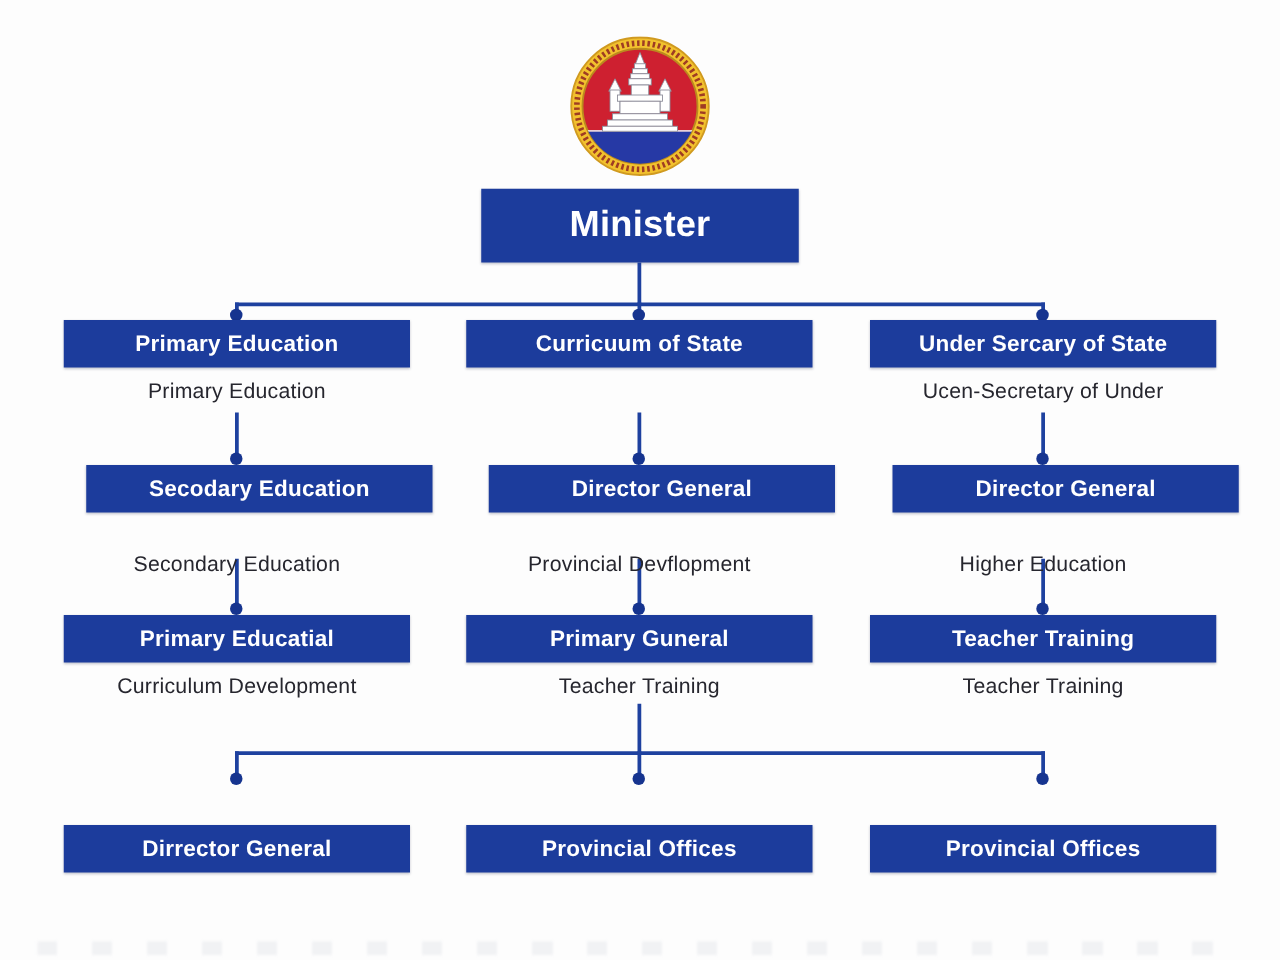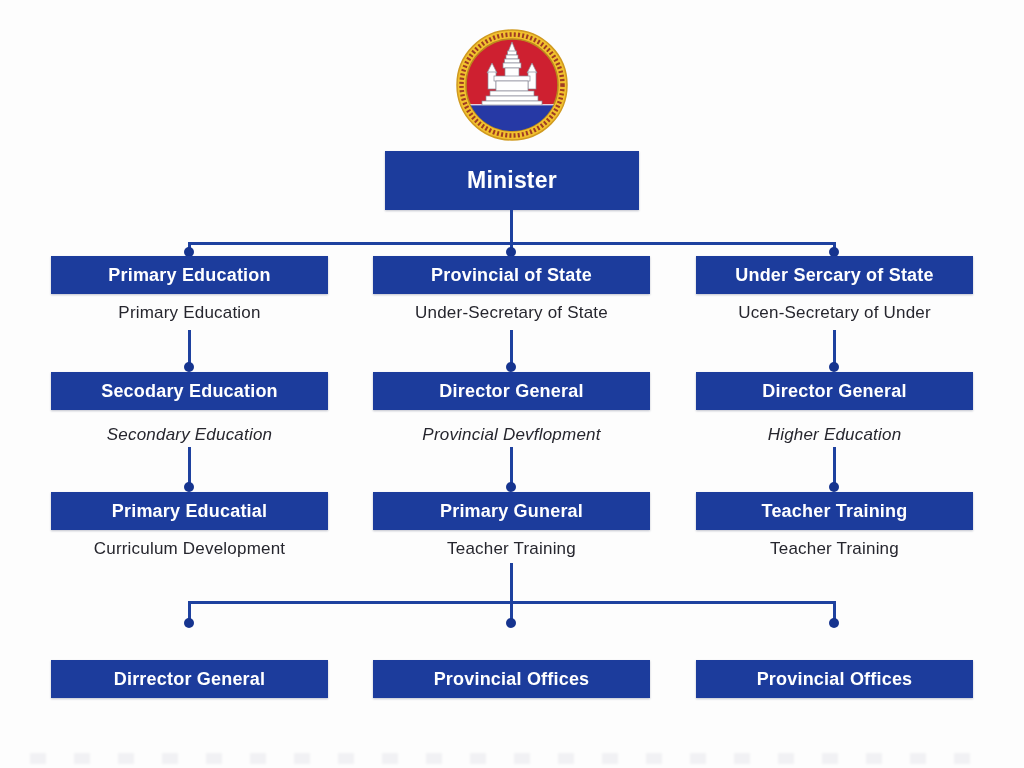--- a/index.html
+++ b/index.html
@@ -15,31 +15,31 @@
     position:absolute;
     background:#1c3c9c;
     color:#ffffff;
     display:flex;align-items:center;justify-content:center;
     font-weight:bold;
     font-size:18px;
     letter-spacing:.2px;
     box-shadow:0 1px 2px rgba(10,20,60,.25);
     text-align:center;
   }
-  .minister{left:385px;top:151px;width:254px;height:59px;font-size:23px;}
+  .minister{left:385px;top:151px;width:254px;height:59px;font-size:29px;}
   .rowbox{width:277px;height:38px;}
   .c0{left:51px;}  .c1{left:373px;}  .c2{left:696px;}
-  .r0{top:256px;}  .r1{top:372px;}   .r2{top:492px;}  .rb{top:660px;}
+  .r0{top:256px;}  .r1{top:372px;margin-left:18px;}   .r2{top:492px;}  .rb{top:660px;}
 
   
   .caption{
     position:absolute;width:277px;text-align:center;
     font-size:17px;color:#26262e;letter-spacing:.2px;
   }
-  .cap0{top:303px;} .cap1{top:425px;font-style:italic;} .cap2{top:539px;} .capb{top:675px;}
+  .cap0{top:303px;} .cap1{top:442px;} .cap2{top:539px;} .capb{top:675px;}
 
   
   .vline{position:absolute;width:3px;background:#1e419f;}
   .hline{position:absolute;height:3px;background:#1e419f;}
   .dot{position:absolute;width:10px;height:10px;border-radius:50%;background:#16348f;}
 
   
   .smudge{
     position:absolute;left:30px;top:753px;width:964px;height:11px;
     background:repeating-linear-gradient(90deg,
@@ -120,22 +120,21 @@
   <div class="dot" style="left:506px;top:618px;"></div>
   <div class="dot" style="left:829px;top:618px;"></div>
 
   <div class="box rowbox c0 r0">Primary Education</div>
   <div class="caption c0 cap0">Primary Education</div>
   <div class="box rowbox c0 r1">Secodary Education</div>
   <div class="caption c0 cap1">Secondary Education</div>
   <div class="box rowbox c0 r2">Primary Educatial</div>
   <div class="caption c0 cap2">Curriculum Development</div>
 
-  <div class="box rowbox c1 r0">Provincial of State</div>
-  <div class="caption c1 cap0">Under-Secretary of State</div>
+  <div class="box rowbox c1 r0">Curricuum of State</div>
   <div class="box rowbox c1 r1">Director General</div>
   <div class="caption c1 cap1">Provincial Devflopment</div>
   <div class="box rowbox c1 r2">Primary Guneral</div>
   <div class="caption c1 cap2">Teacher Training</div>
 
   <div class="box rowbox c2 r0">Under Sercary of State</div>
   <div class="caption c2 cap0">Ucen-Secretary of Under</div>
   <div class="box rowbox c2 r1">Director General</div>
   <div class="caption c2 cap1">Higher Education</div>
   <div class="box rowbox c2 r2">Teacher Training</div>

